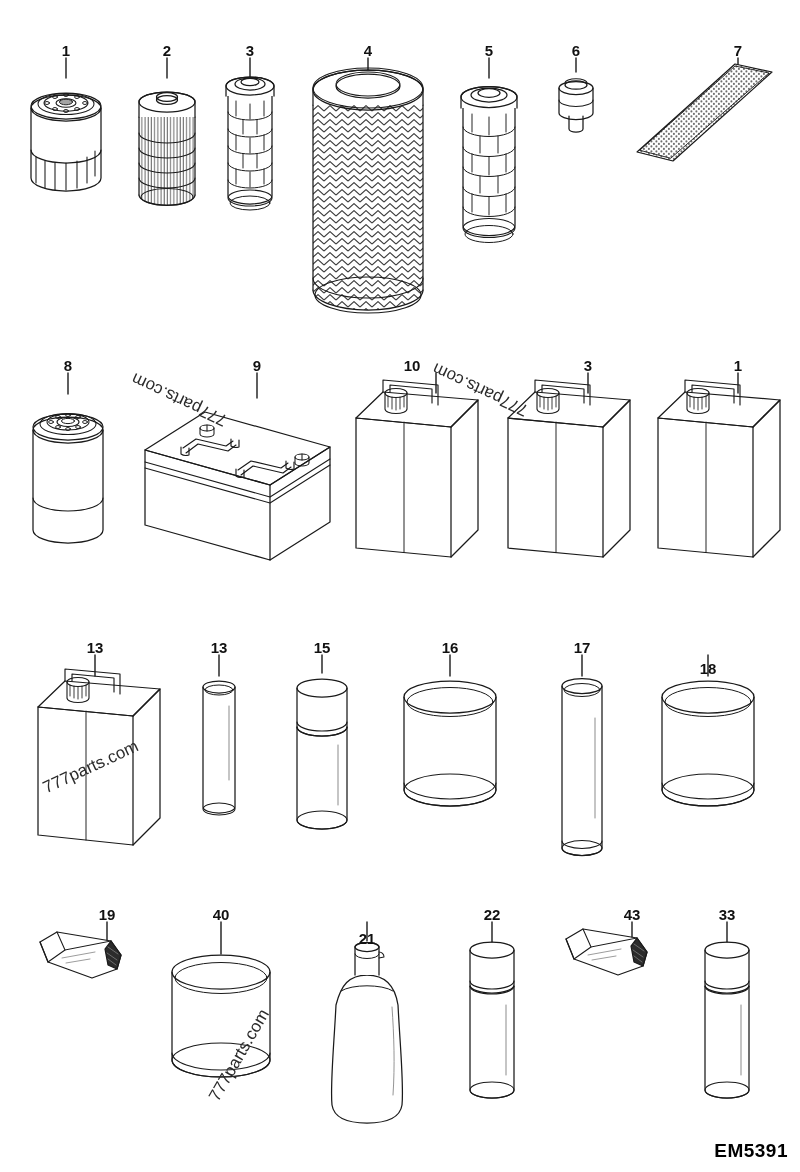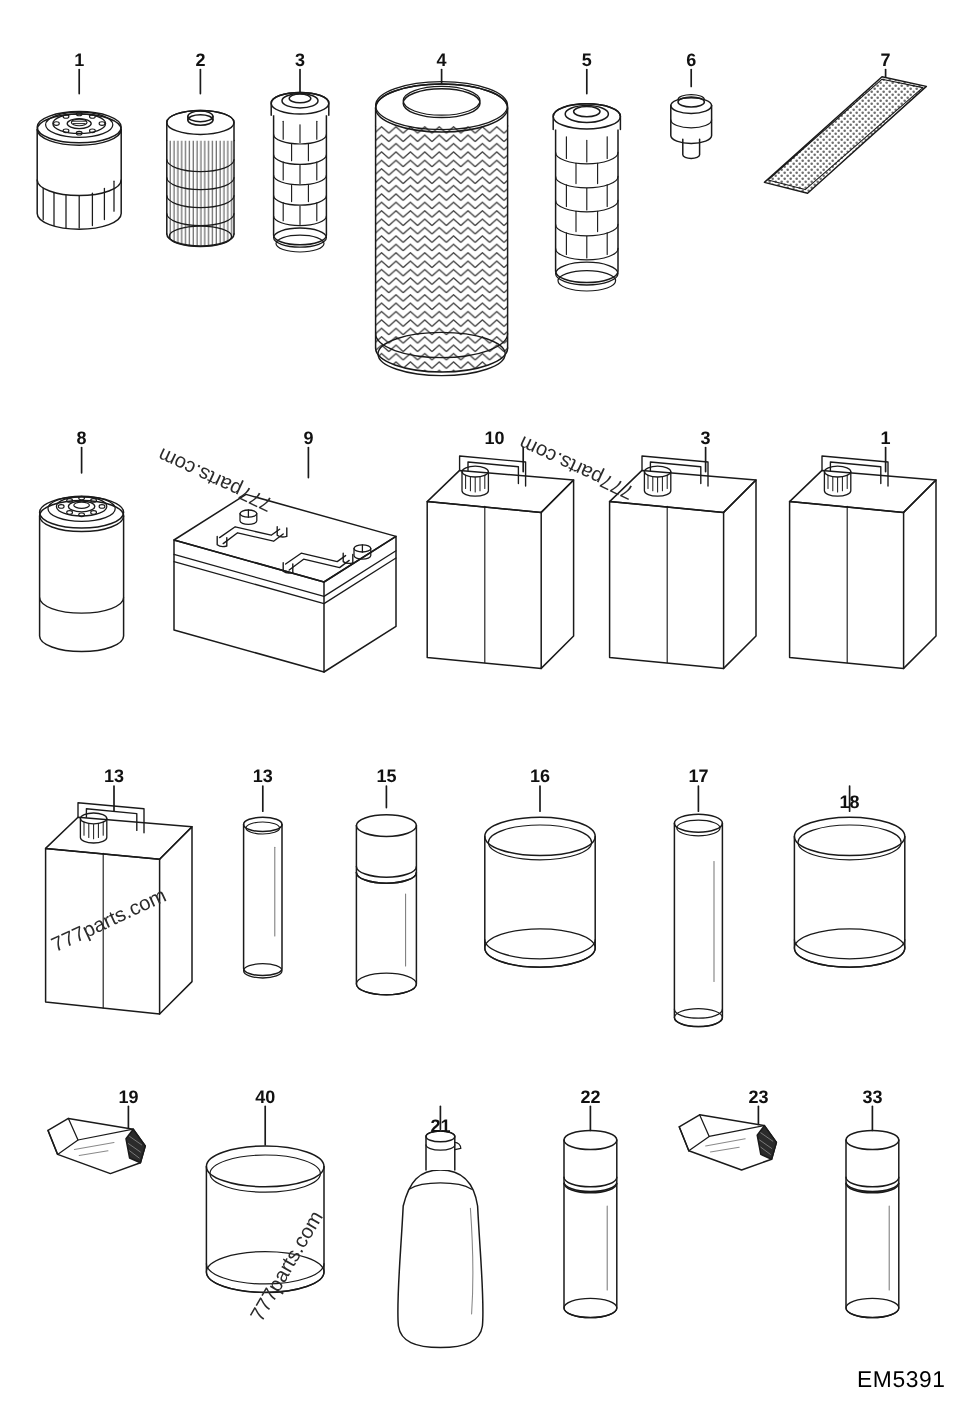--- a/index.html
+++ b/index.html
@@ -19,21 +19,21 @@
     text-align:center;
     width:40px;
     margin-left:-20px;
     letter-spacing:0px;
     user-select:none;
   }
   .code{
     position:absolute;
     right:12px;bottom:10px;
     font-family:"Liberation Sans", sans-serif;
-    font-weight:normal;
+    font-weight:bold;
     font-size:19px;
     color:#000;
     letter-spacing:0.5px;
   }
   .wm{
     position:absolute;
     font-family:"Liberation Sans", sans-serif;
     font-size:17px;
     color:#2b2b2b;
     white-space:nowrap;
@@ -530,21 +530,21 @@
     <div class="callout" style="left: 95px; top: 639px;">13</div>
     <div class="callout" style="left: 219px; top: 639px;">13</div>
     <div class="callout" style="left: 322px; top: 639px;">15</div>
     <div class="callout" style="left: 450px; top: 639px;">16</div>
     <div class="callout" style="left: 582px; top: 639px;">17</div>
     <div class="callout" style="left: 708px; top: 660px;">18</div>
     <div class="callout" style="left: 107px; top: 906px;">19</div>
     <div class="callout" style="left: 221px; top: 906px;">40</div>
     <div class="callout" style="left: 367px; top: 906px; margin-top: 24px;">21</div>
     <div class="callout" style="left: 492px; top: 906px;">22</div>
-    <div class="callout" style="left: 632px; top: 906px;">23</div>
+    <div class="callout" style="left: 632px; top: 906px;">43</div>
     <div class="callout" style="left: 727px; top: 906px;">33</div>
   </div>
 
 <div id="watermark-layer">
     <div class="wm" style="left: 222px; top: 430px; transform: rotate(205deg); transform-origin: left top;">777parts.com</div>
     <div class="wm" style="left: 523px; top: 420px; transform: rotate(205deg); transform-origin: left top;">777parts.com</div>
     <div class="wm" style="left: 40px; top: 780px; transform: rotate(335deg); transform-origin: left top;">777parts.com</div>
     <div class="wm" style="left: 205px; top: 1095px; transform: rotate(300deg); transform-origin: left top;">777parts.com</div>
   </div>
 

